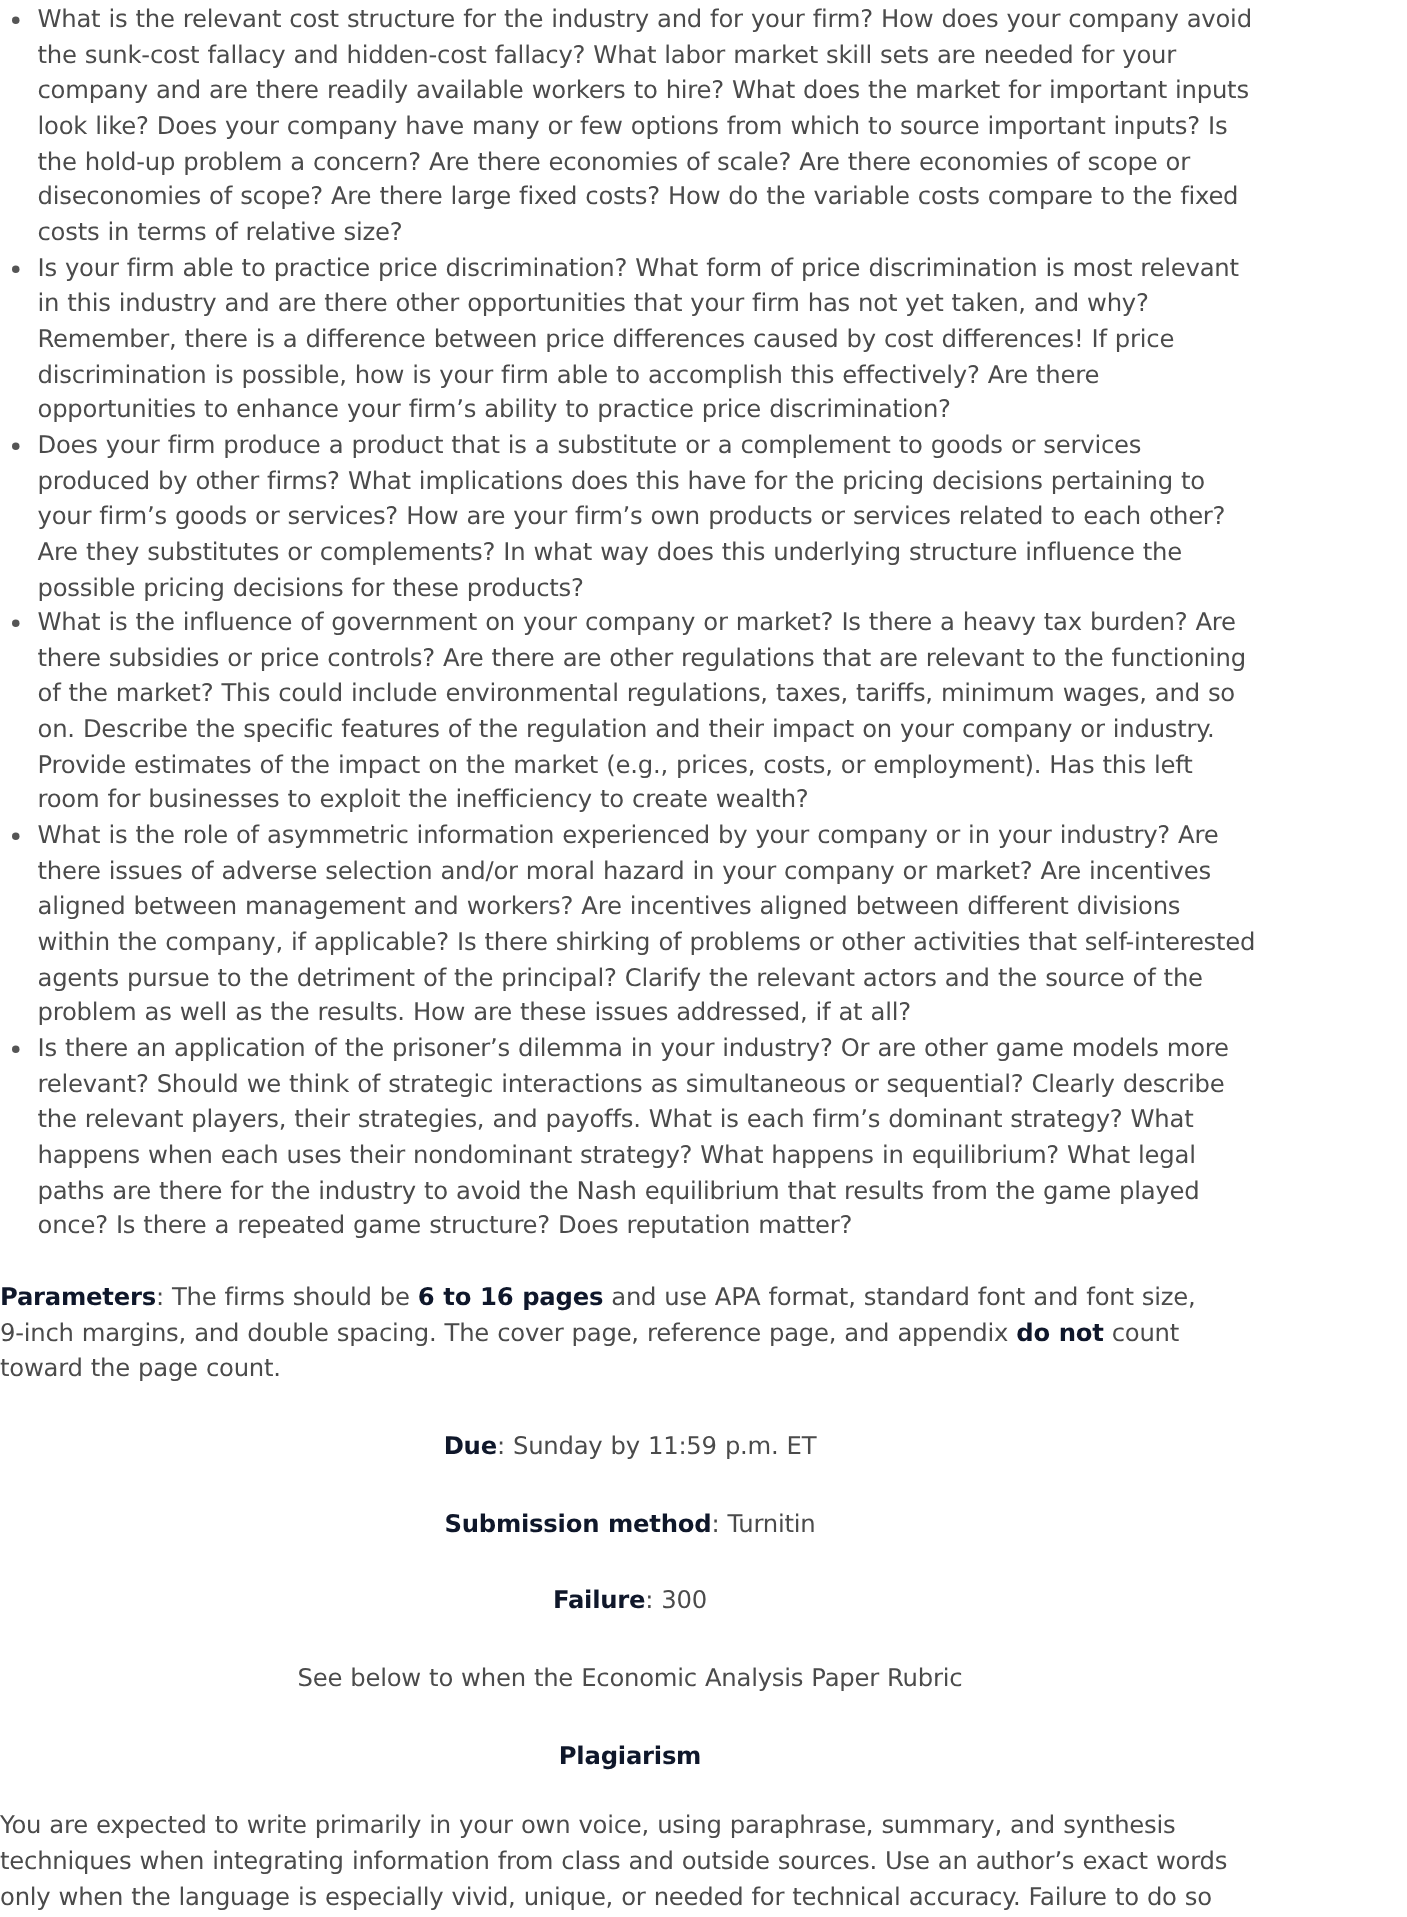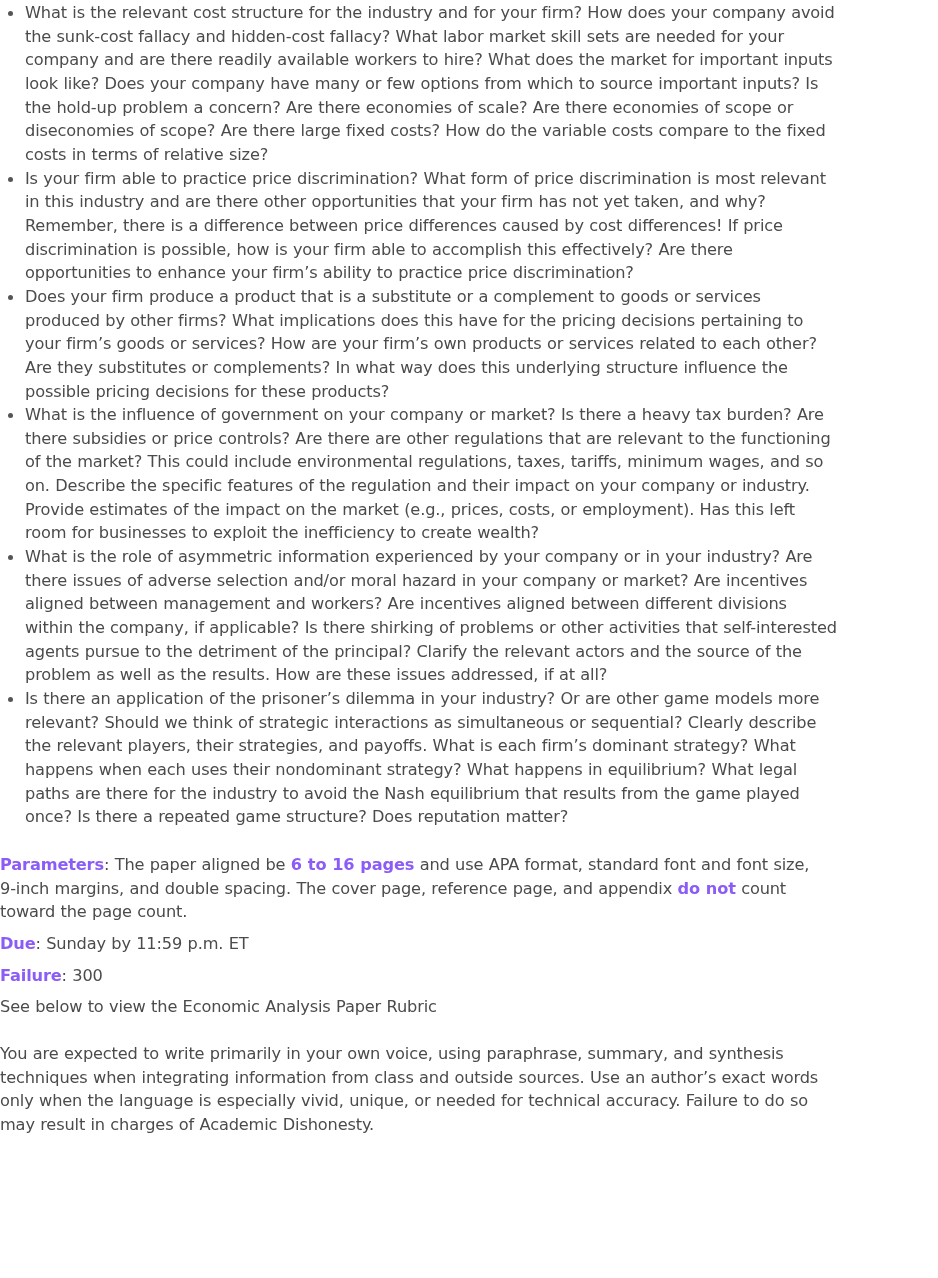--- a/index.html
+++ b/index.html
@@ -44,25 +44,26 @@
       background: #555555;
     }
     p {
       margin: 0;
     }
     .params {
       margin-top: 24px;
       width: 815px;
     }
     .field {
-      margin-top: 8px;
+      margin-top: 28px;
+      text-align: center;
     }
     b, strong {
       font-weight: bold;
-      color: #8b5cf6;
+      color: #0f172a;
     }
     .plag-body {
       margin-top: 23px;
       width: 830px;
     }
   </style>
 </head>
 <body>
 
 <div class="content">
@@ -87,25 +88,27 @@
     <li>
       <span class="bullet"></span>
       <span>What is the role of asymmetric information experienced by your company or in your industry? Are there issues of adverse selection and/or moral hazard in your company or market? Are incentives aligned between management and workers? Are incentives aligned between different divisions within the company, if applicable? Is there shirking of problems or other activities that self-interested agents pursue to the detriment of the principal? Clarify the relevant actors and the source of the problem as well as the results. How are these issues addressed, if at all?</span>
     </li>
     <li>
       <span class="bullet"></span>
       <span>Is there an application of the prisoner’s dilemma in your industry? Or are other game models more relevant? Should we think of strategic interactions as simultaneous or sequential? Clearly describe the relevant players, their strategies, and payoffs. What is each firm’s dominant strategy? What happens when each uses their nondominant strategy? What happens in equilibrium? What legal paths are there for the industry to avoid the Nash equilibrium that results from the game played once? Is there a repeated game structure? Does reputation matter?</span>
     </li>
   </ul>
 
-  <p class="params"><b>Parameters</b><span>: The paper aligned be </span><b>6 to 16 pages</b><span> and use APA format, standard font and font size, 9-inch margins, and double spacing. The cover page, reference page, and appendix </span><b>do not</b><span> count toward the page count.</span></p>
+  <p class="params"><b>Parameters</b><span>: The firms should be </span><b>6 to 16 pages</b><span> and use APA format, standard font and font size, 9-inch margins, and double spacing. The cover page, reference page, and appendix </span><b>do not</b><span> count toward the page count.</span></p>
 
   <p class="field"><b>Due</b><span>: Sunday by 11:59 p.m. ET</span></p>
 
+  <p class="field"><b>Submission method</b><span>: Turnitin</span></p>
 
   <p class="field"><b>Failure</b><span>: 300</span></p>
 
-  <p class="field">See below to view the Economic Analysis Paper Rubric</p>
+  <p class="field">See below to when the Economic Analysis Paper Rubric</p>
 
+  <p class="field"><b>Plagiarism</b></p>
 
   <p class="plag-body">You are expected to write primarily in your own voice, using paraphrase, summary, and synthesis techniques when integrating information from class and outside sources. Use an author’s exact words only when the language is especially vivid, unique, or needed for technical accuracy. Failure to do so may result in charges of Academic Dishonesty.</p>
 
 </div>
 
 </body></html>

